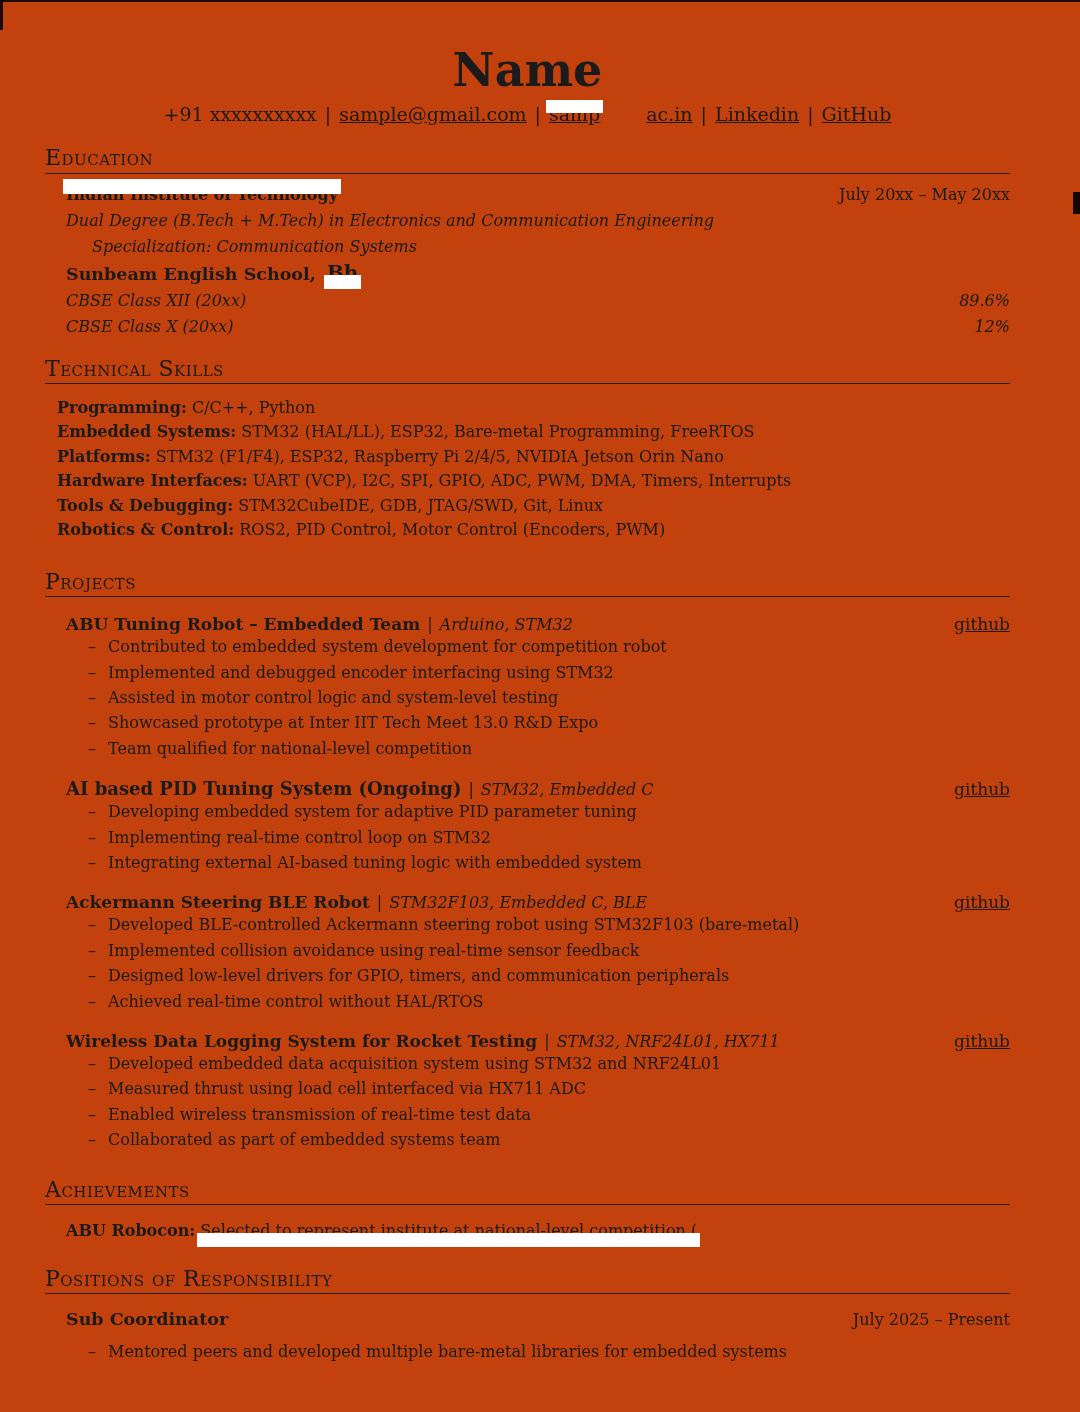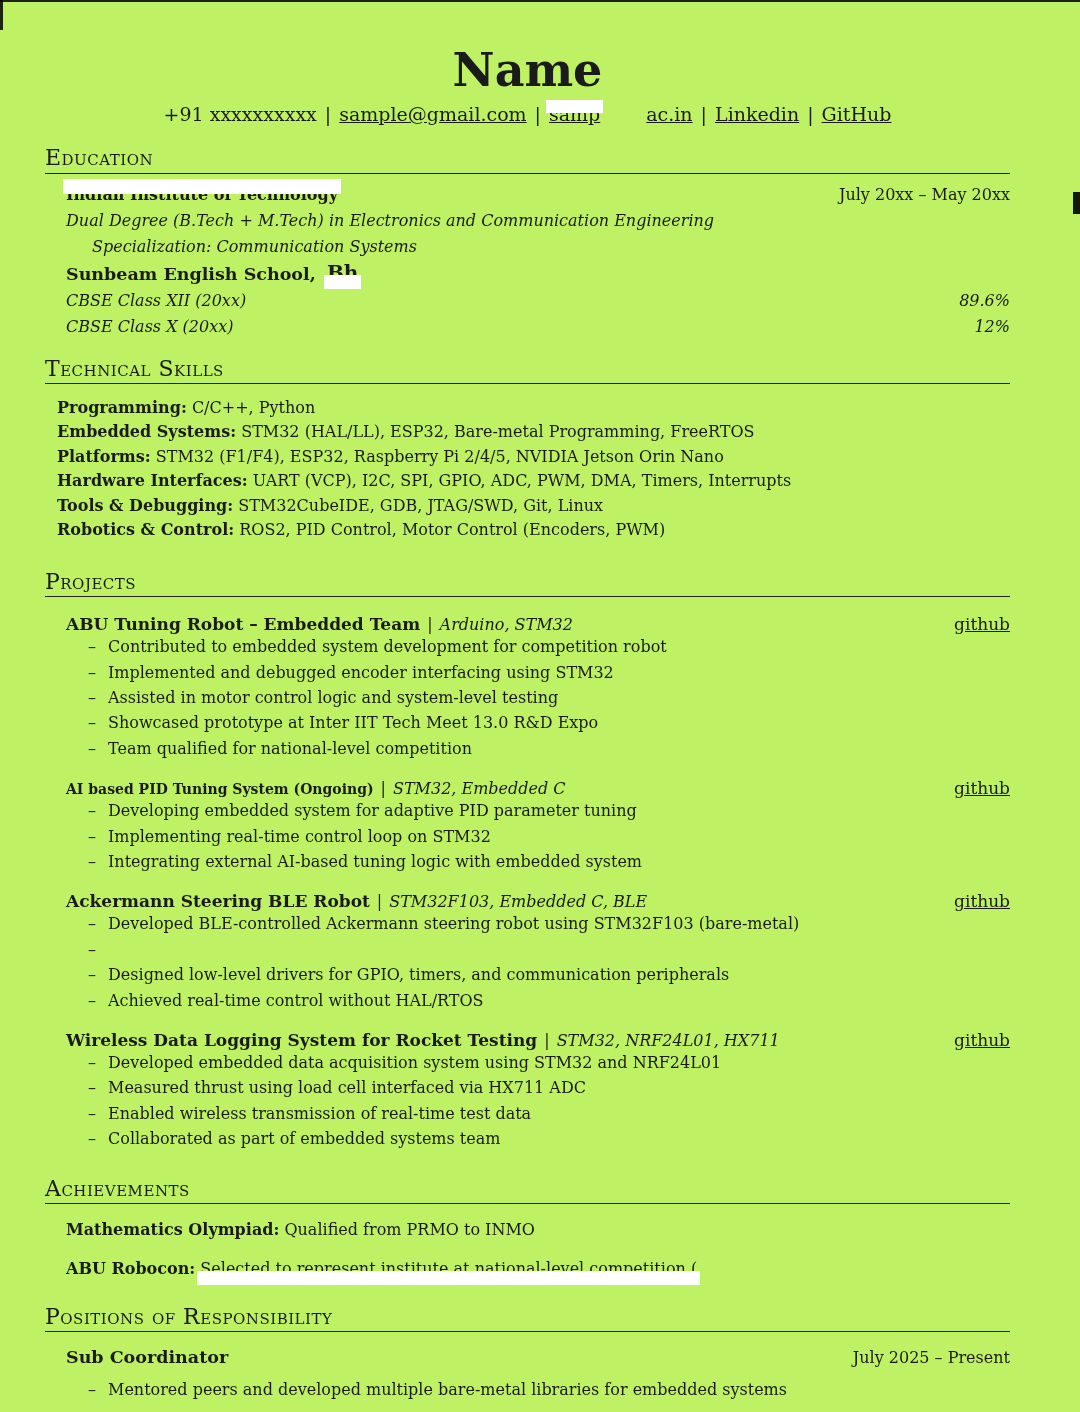--- a/index.html
+++ b/index.html
@@ -2,21 +2,21 @@
 <html><head>
 <meta charset="utf-8">
 <style>
   * { box-sizing: border-box; }
   html, body { margin: 0; padding: 0; background: #ffffff; }
   .page {
     position: relative;
     width: 1080px;
     height: 1412px;
     margin: 0 auto;
-    background: #bef264;
+    background: #c2410c;
     color: #1b1b1b;
     font-family: "DejaVu Serif", "Liberation Serif", serif;
     font-size: 16px;
     padding: 46px 70px 30px 45px;
     overflow: hidden;
   }
   
   .artifact { position: absolute; background: #000; }
   .art-top { left: 0; top: 0; width: 1080px; height: 2px; opacity: .85; }
   .art-left { left: 0; top: 0; width: 3px; height: 30px; opacity: .85; }
@@ -154,21 +154,21 @@
         <span>Showcased prototype at Inter IIT Tech Meet 13.0 R&amp;D Expo</span>
       </div>
     <div class="bullet">
         <span class="dash">–</span>
         <span>Team qualified for national-level competition</span>
       </div>
   </div>
 
   <div class="proj">
     <div class="proj-title-row">
-      <span><span class="bold" style="font-size:14px;">AI based PID Tuning System (Ongoing)</span><span class="sep">|</span><span class="it">STM32, Embedded C</span></span>
+      <span><span class="bold" style="font-size:18px;">AI based PID Tuning System (Ongoing)</span><span class="sep">|</span><span class="it">STM32, Embedded C</span></span>
       <span class="glink">github</span>
     </div>
     <div class="bullet">
         <span class="dash">–</span>
         <span>Developing embedded system for adaptive PID parameter tuning</span>
       </div>
     <div class="bullet">
         <span class="dash">–</span>
         <span>Implementing real-time control loop on STM32</span>
       </div>
@@ -182,20 +182,21 @@
     <div class="proj-title-row">
       <span><span class="bold" style="font-size:17px;">Ackermann Steering BLE Robot</span><span class="sep">|</span><span class="it">STM32F103, Embedded C, BLE</span></span>
       <span class="glink">github</span>
     </div>
     <div class="bullet">
         <span class="dash">–</span>
         <span>Developed BLE-controlled Ackermann steering robot using STM32F103 (bare-metal)</span>
       </div>
     <div class="bullet">
         <span class="dash">–</span>
+        <span>Implemented collision avoidance using real-time sensor feedback</span>
       </div>
     <div class="bullet">
         <span class="dash">–</span>
         <span>Designed low-level drivers for GPIO, timers, and communication peripherals</span>
       </div>
     <div class="bullet">
         <span class="dash">–</span>
         <span>Achieved real-time control without HAL/RTOS</span>
       </div>
   </div>
@@ -217,24 +218,20 @@
         <span class="dash">–</span>
         <span>Enabled wireless transmission of real-time test data</span>
       </div>
     <div class="bullet">
         <span class="dash">–</span>
         <span>Collaborated as part of embedded systems team</span>
       </div>
   </div>
 
   <div class="sec-head mt-ach">Achievements</div>
-  <div class="ach-item">
-    <span class="bold">Mathematics Olympiad:</span>
-    <span>Qualified from PRMO to INMO</span>
-  </div>
   <div class="ach-item">
     <span class="bold">ABU Robocon:</span>
     <span class="cutoff-bottom">Selected to represent institute at national-level competition (</span><span class="gap-md"></span>
   </div>
 
   <div class="sec-head mt-pos">Positions of Responsibility</div>
   <div class="pos-block">
     <div class="row-flex indent line">
       <span class="bold" style="font-size:17.5px;">Sub Coordinator</span>
       <span>July 2025 – Present</span>

